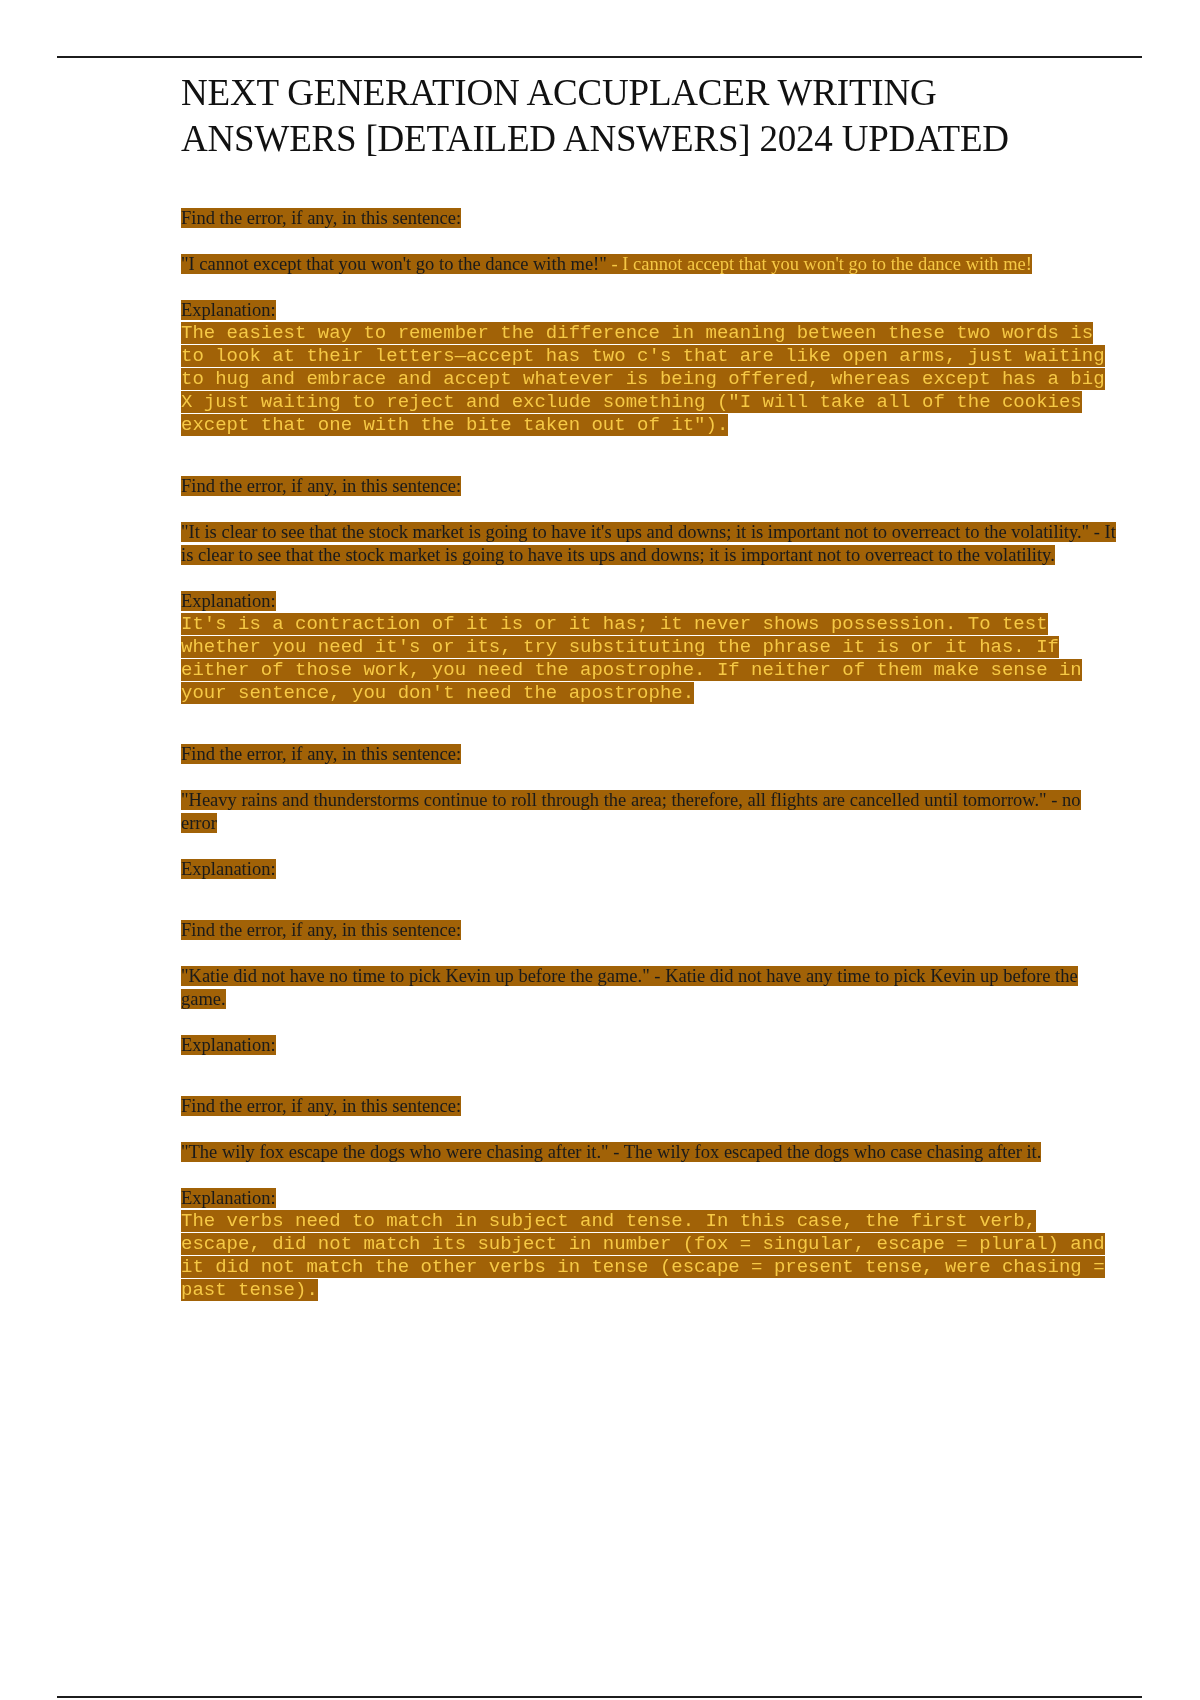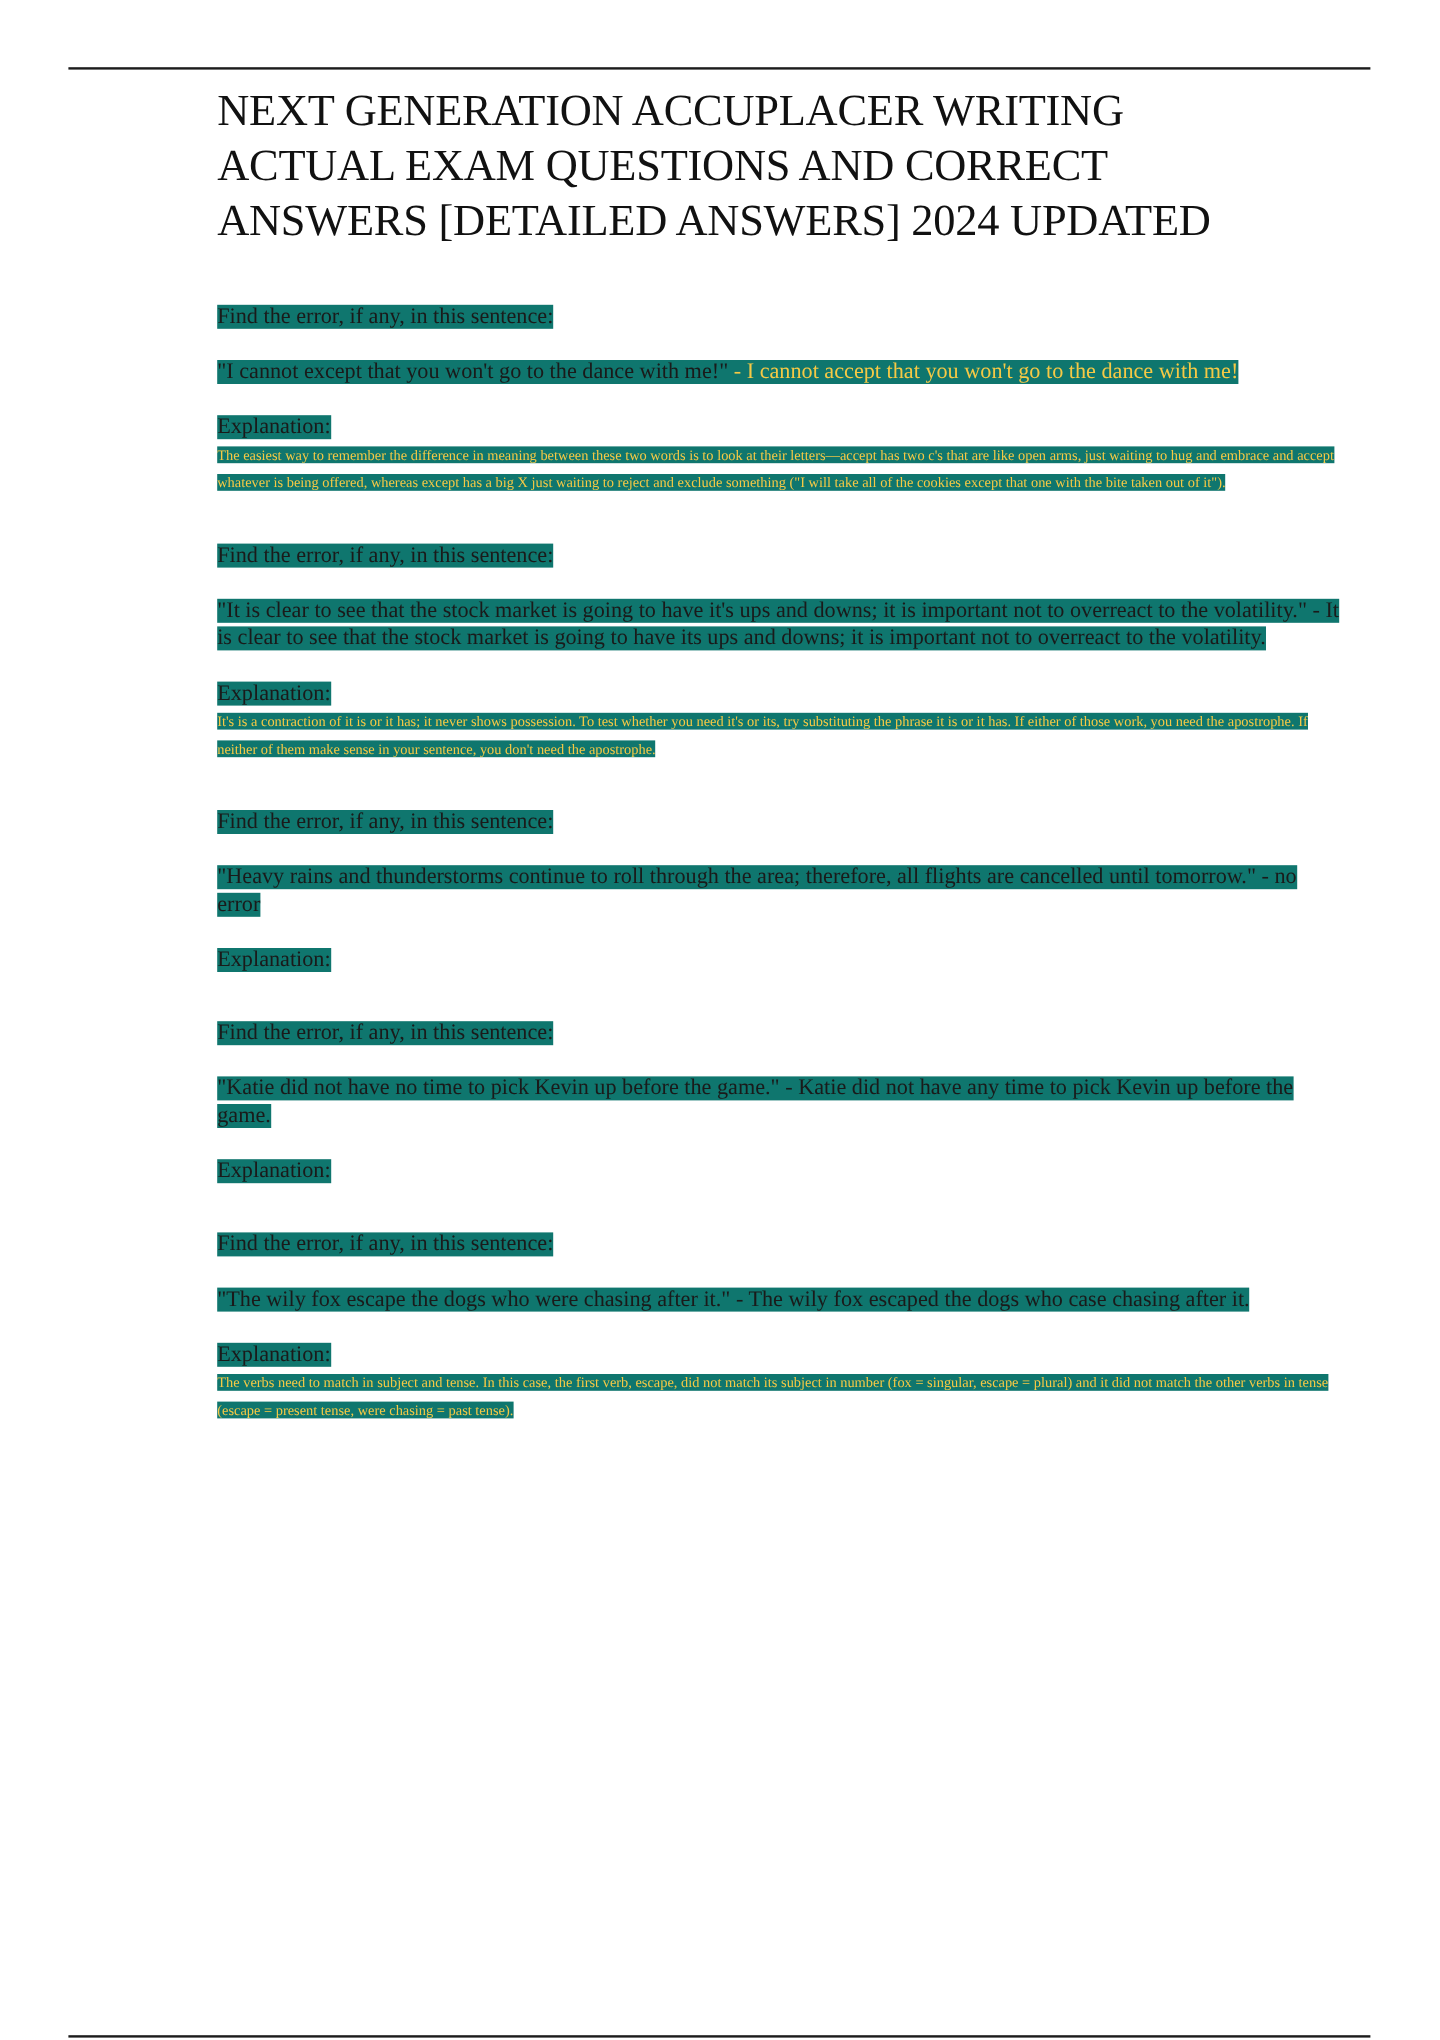--- a/index.html
+++ b/index.html
@@ -41,44 +41,43 @@
       margin-bottom: 45px;
     }
     .qa { margin-bottom: 16px; }
     .prompt, .sentence, .exp-label {
       font-family: "Liberation Serif", "DejaVu Serif", serif;
       font-size: 18.5px;
       line-height: 23px;
       color: #1a1a1a;
     }
     .hl {
-      background: #0f766e;
+      background: #a16207;
       box-decoration-break: clone;
       -webkit-box-decoration-break: clone;
     }
     .prompt { margin-bottom: 23px; }
     .sentence { margin-bottom: 23px; }
     .answer-gold { color: #f6c945; }
     .exp-text {
-      font-family: Liberation Serif, serif;
-      font-size: 12px;
+      font-family: Liberation Mono, monospace;
+      font-size: 19px;
       line-height: 23px;
       color: #f6c945;
     }
     .gap { height: 22px; }
   </style>
 </head>
 <body>
 
 <div class="rule top"></div>
 
 <div class="page">
   <h1 class="title">
     <div>NEXT GENERATION ACCUPLACER WRITING</div>
-    <div>ACTUAL EXAM QUESTIONS AND CORRECT</div>
     <div>ANSWERS [DETAILED ANSWERS] 2024 UPDATED</div>
   </h1>
 
   <section class="qa">
     <div class="prompt"><span class="hl">Find the error, if any, in this sentence:</span></div>
     <div class="sentence"><span class="hl"><span>"I cannot except that you won't go to the dance with me!"</span><span class="answer-gold"> - I cannot accept that you won't go to the dance with me!</span></span></div>
     <div class="exp-label"><span class="hl">Explanation:</span></div>
     <div class="exp-text"><span class="hl">The easiest way to remember the difference in meaning between these two words is to look at their letters—accept has two c's that are like open arms, just waiting to hug and embrace and accept whatever is being offered, whereas except has a big X just waiting to reject and exclude something ("I will take all of the cookies except that one with the bite taken out of it").</span></div>
   </section>
   <div class="gap"></div>

